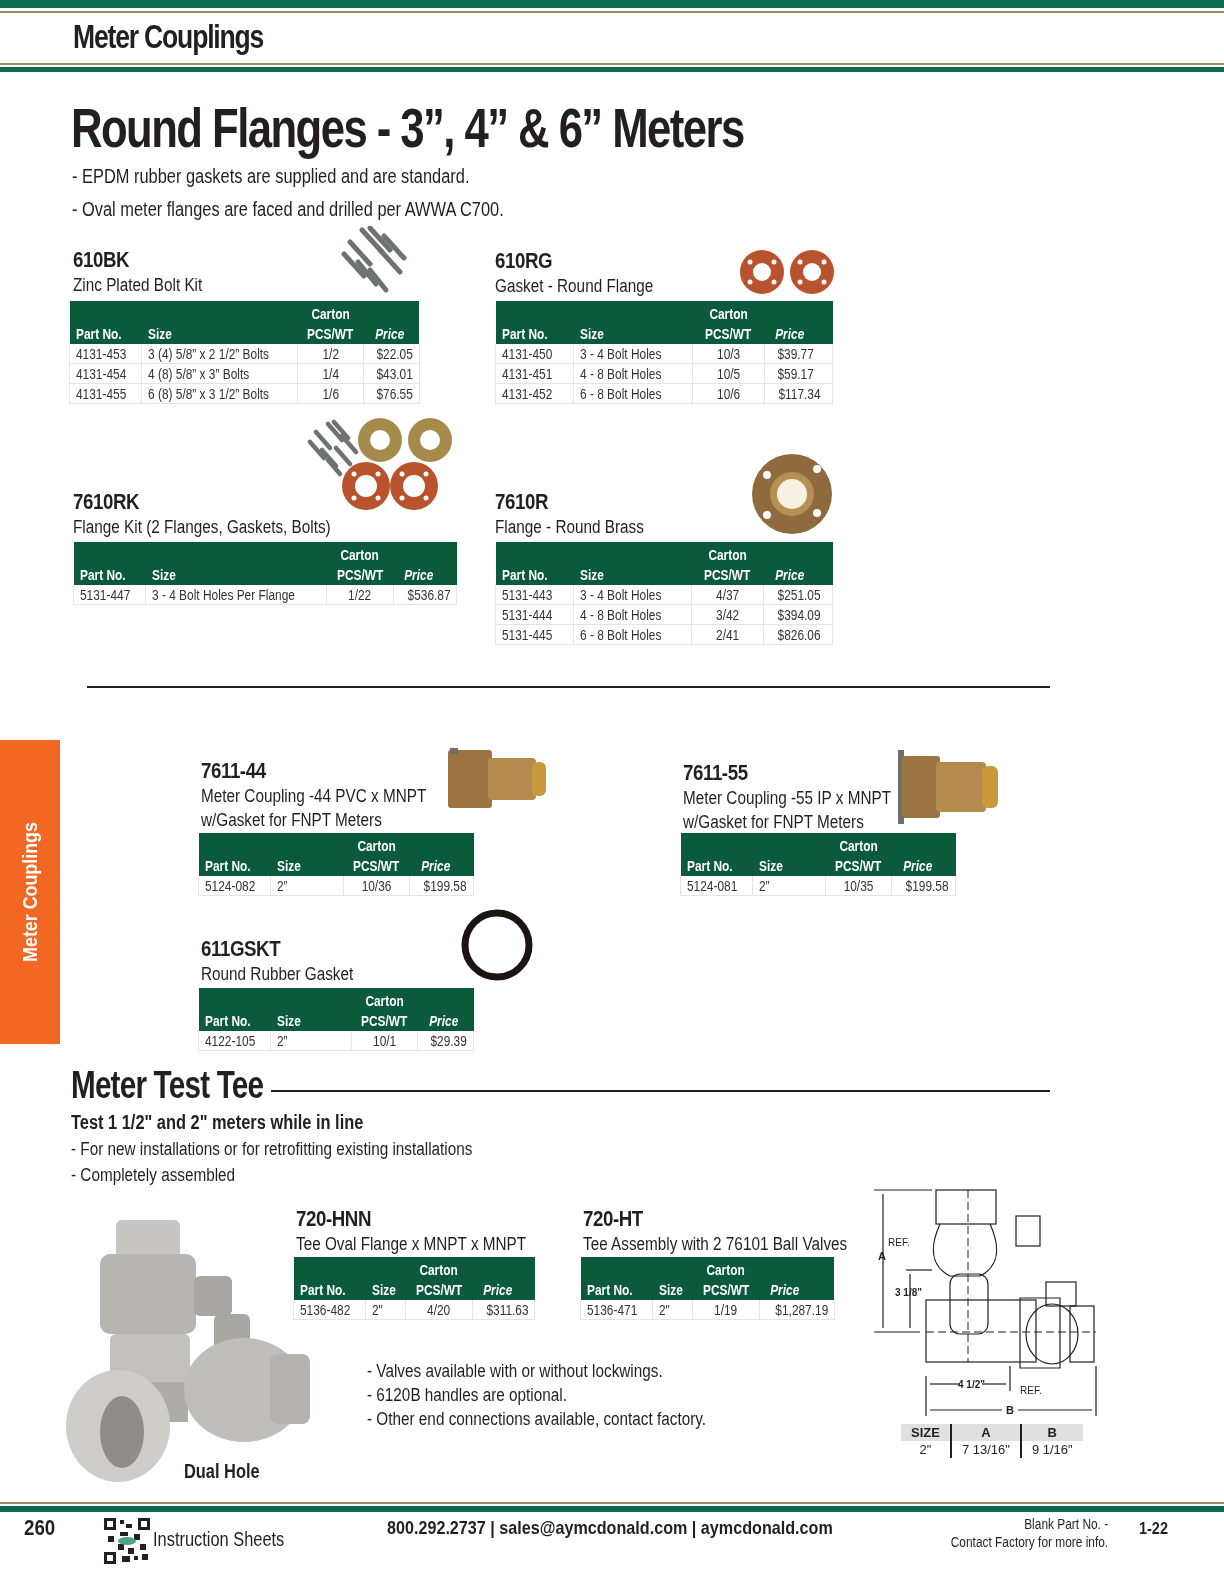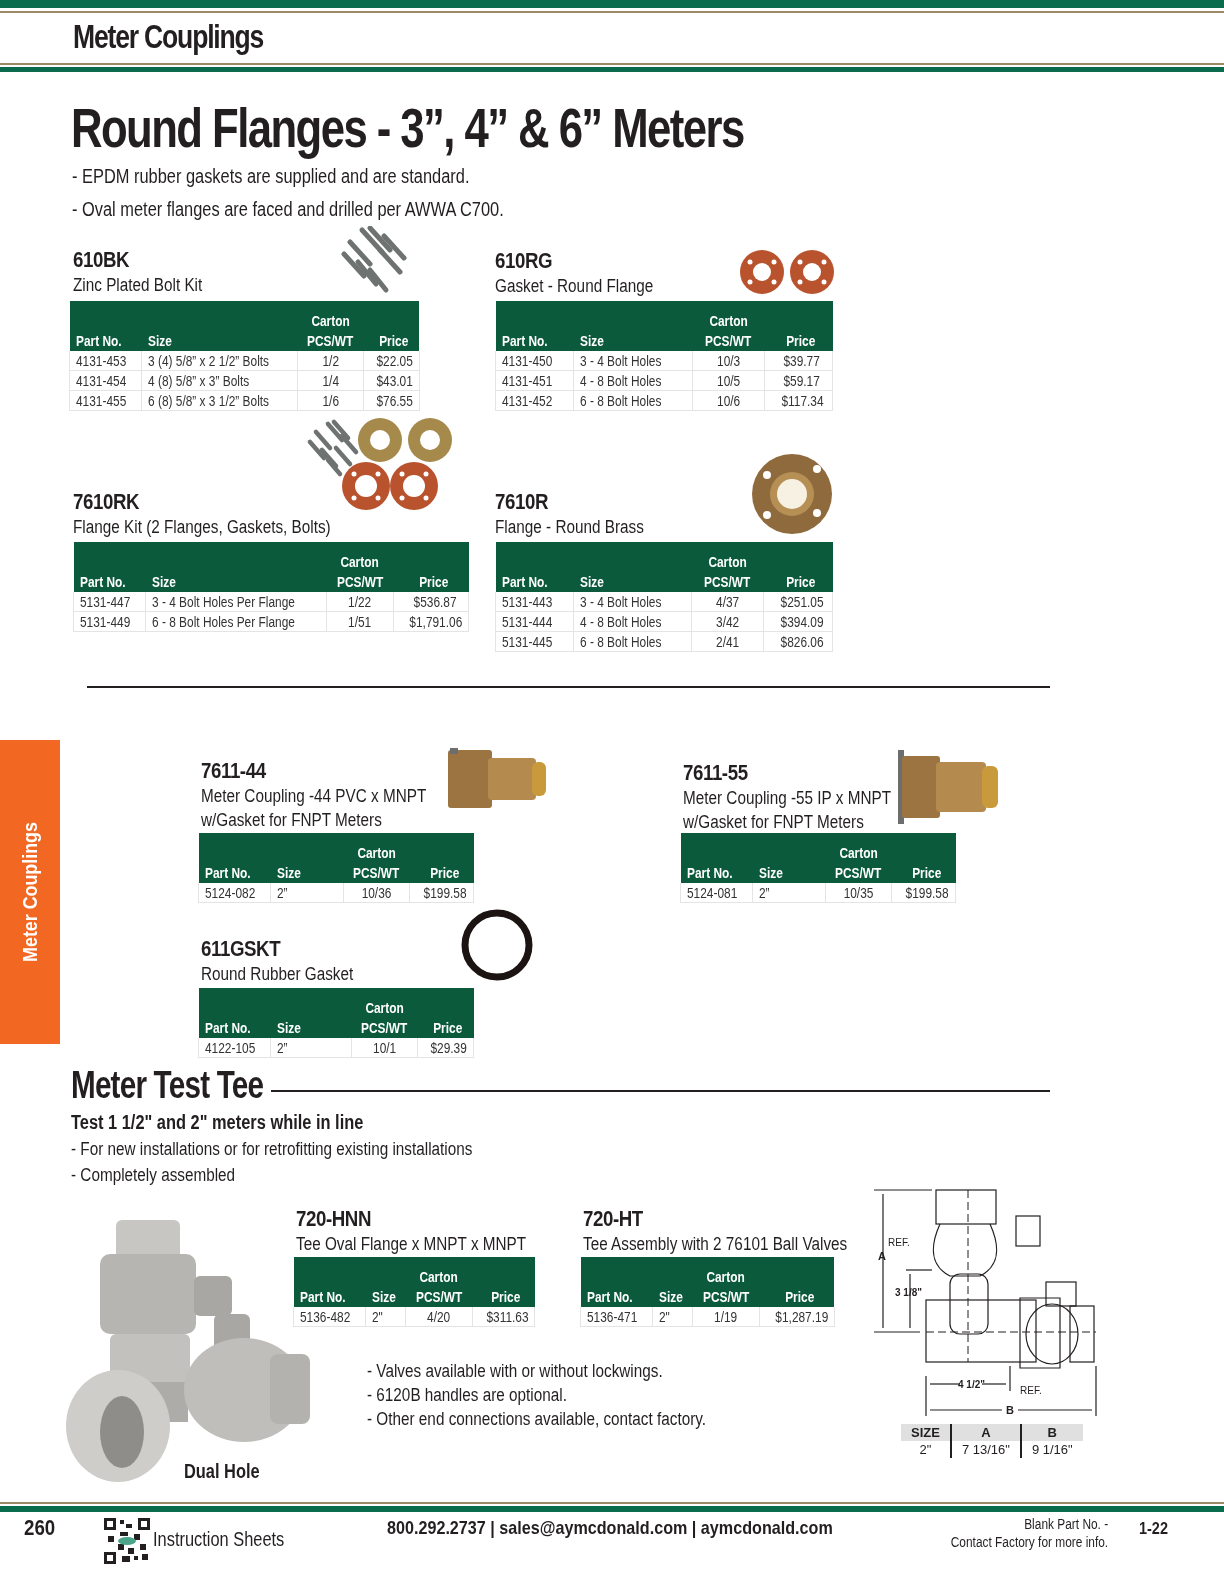--- a/index.html
+++ b/index.html
@@ -34,31 +34,31 @@
     font-size: 18px; line-height: 23px; transform: scaleX(0.85); transform-origin: left top; white-space: nowrap;
   }
 
   table.spec {
     position: absolute; border-collapse: collapse; font-size: 14px;
   }
   table.spec thead th {
     background: #0b5a3b; color: #fff; font-weight: bold; font-size: 14px;
     padding: 0 6px; text-align: left; vertical-align: bottom; white-space: nowrap;
   }
-  table.spec thead tr.h1 th { height: 18px; padding-top: 10px; }
+  table.spec thead tr.h1 th { height: 18px; padding-top: 3px; }
   table.spec thead tr.h2 th { height: 20px; padding-bottom: 2px; }
   table.spec thead th.c { text-align: center; }
-  table.spec thead th.r { text-align: center; }
+  table.spec thead th.r { text-align: left; font-style: italic; }
   table.spec tbody td {
     font-size: 14px; color: #333; padding: 0 6px; height: 19px; white-space: nowrap;
     border-bottom: 1px solid #e4e4e4; border-right: 1px solid #e4e4e4;
   }
   table.spec tbody td:first-child { border-left: 1px solid #e4e4e4; }
   table.spec tbody td.c { text-align: center; }
-  table.spec tbody td.r { text-align: center; }
+  table.spec tbody td.r { text-align: left; }
   .narrow { display: inline-block; transform: scaleX(0.85); transform-origin: left center; }
   .narrow-r { display: inline-block; transform: scaleX(0.85); transform-origin: right center; }
   .narrow-c { display: inline-block; transform: scaleX(0.85); transform-origin: center center; }
 
   .hr { background: #231f20; height: 2px; }
 
   .side-tab {
     left: 0; top: 740px; width: 60px; height: 304px; background: #f26722;
   }
   .side-tab span {
@@ -261,26 +261,20 @@
       <th class="r"><span class="narrow-r">Price</span></th>
     </tr>
   </thead>
   <tbody>
     <tr>
         <td><span class="narrow">5131-447</span></td>
         <td><span class="narrow">3 - 4 Bolt Holes Per Flange</span></td>
         <td class="c"><span class="narrow-c">1/22</span></td>
         <td class="r"><span class="narrow-r">$536.87</span></td>
       </tr>
-    <tr>
-        <td><span class="narrow">5131-449</span></td>
-        <td><span class="narrow">6 - 8 Bolt Holes Per Flange</span></td>
-        <td class="c"><span class="narrow-c">1/51</span></td>
-        <td class="r"><span class="narrow-r">$1,791.06</span></td>
-      </tr>
   </tbody>
 </table>
 
 <div class="abs prod-code" style="left:495px;top:489px;">7610R</div>
 <div class="abs prod-desc" style="left:495px;top:516px;">Flange - Round Brass</div>
 <svg class="abs" style="left:751px;top:453px;" width="82" height="82" viewBox="0 0 82 82">
   <circle cx="41" cy="41" r="40" fill="#8e6a3c"></circle>
   <circle cx="41" cy="41" r="22" fill="#b68f55"></circle>
   <circle cx="41" cy="41" r="15" fill="#f7f1e4"></circle>
   <g fill="#fff">

